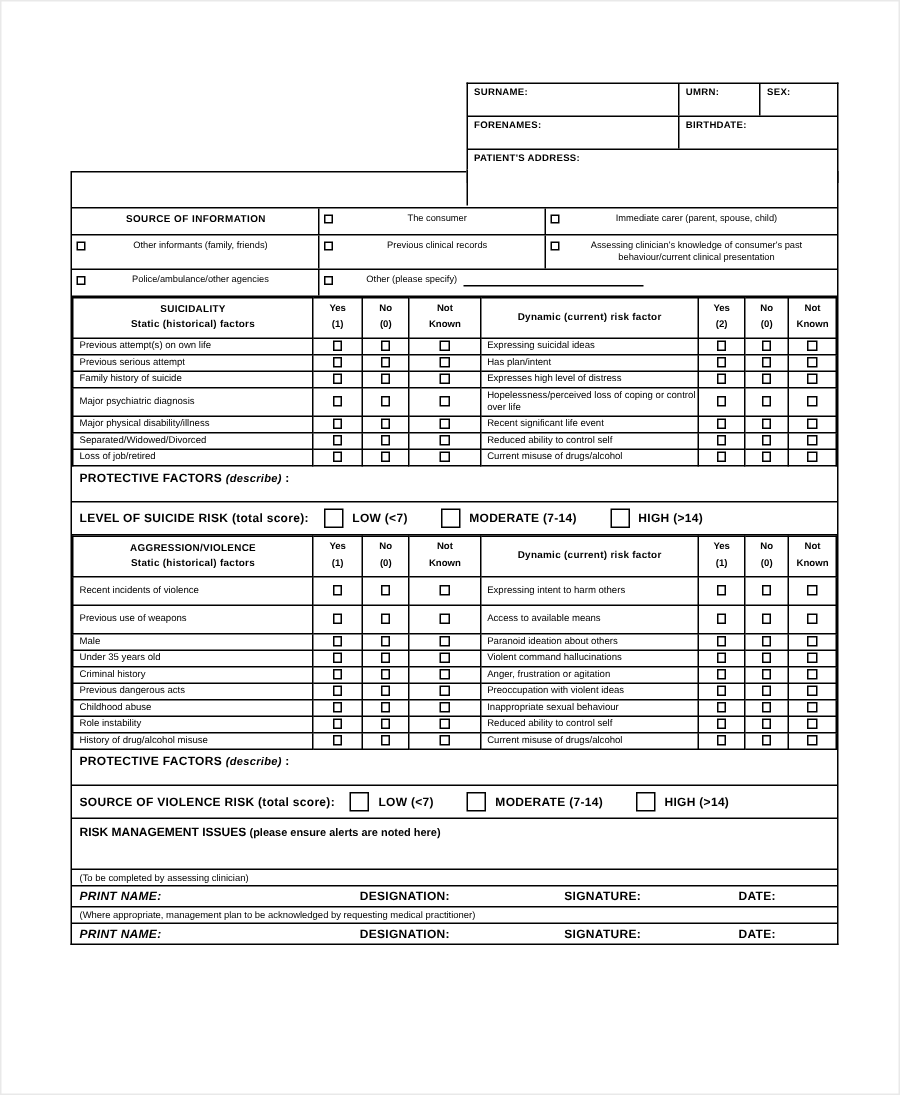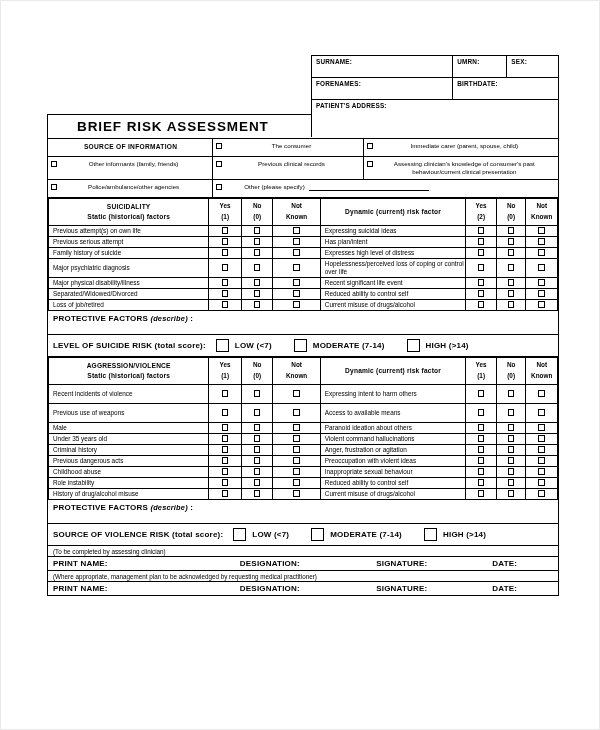--- a/index.html
+++ b/index.html
@@ -233,21 +233,21 @@
   .sigrow {
     display: flex;
     font-size: 8px;
     font-weight: bold;
     padding: 2px 0 2px 5px;
     letter-spacing: 0.2px;
     box-sizing: border-box;
     border-bottom: 1.1px solid #000;
   }
   .sigrow:last-child { border-bottom: none; }
-  .sigrow .sg1 { width: 37%; }
+  .sigrow .sg1 { width: 37%; font-style: italic; }
   .sigrow .sg2 { width: 27%; }
   .sigrow .sg3 { width: 23%; }
   .sigrow .sg4 { width: 13%; }
 </style>
 </head>
 <body>
 
 <div class="page">
 
   <div class="sticker">
@@ -261,21 +261,20 @@
       <div class="scell s-birth">BIRTHDATE:</div>
     </div>
     <div class="srow">
       <div class="scell s-addr">PATIENT'S ADDRESS:</div>
     </div>
   </div>
 
   <div class="form">
 
     <div class="title-bar">
-      <div class="t">BRIEF RISK ASSESSMENT</div>
       <div class="notch"></div>
     </div>
 
     <div class="soi-row">
       <div class="soi-c soi-a soi-head">SOURCE OF INFORMATION</div>
       <div class="soi-c soi-b">
         <span class="cb"></span>
         <span class="soi-lbl">The consumer</span>
       </div>
       <div class="soi-c soi-d">
@@ -792,20 +791,24 @@
         <span class="bigcb"></span>
         <span>MODERATE (7-14)</span>
       </span>
       <span class="opt">
         <span class="bigcb"></span>
         <span>HIGH (&gt;14)</span>
       </span>
     </div>
 
 
+    <div class="rmi">
+      <div class="hd2"><span>RISK MANAGEMENT ISSUES</span>
+      <span class="norm">(please ensure alerts are noted here)</span></div>
+    </div>
 
     <div class="note">(To be completed by assessing clinician)</div>
     <div class="sigrow">
       <span class="sg1">PRINT NAME:</span>
       <span class="sg2">DESIGNATION:</span>
       <span class="sg3">SIGNATURE:</span>
       <span class="sg4">DATE:</span>
     </div>
     <div class="note">(Where appropriate, management plan to be acknowledged by requesting medical practitioner)</div>
     <div class="sigrow">

